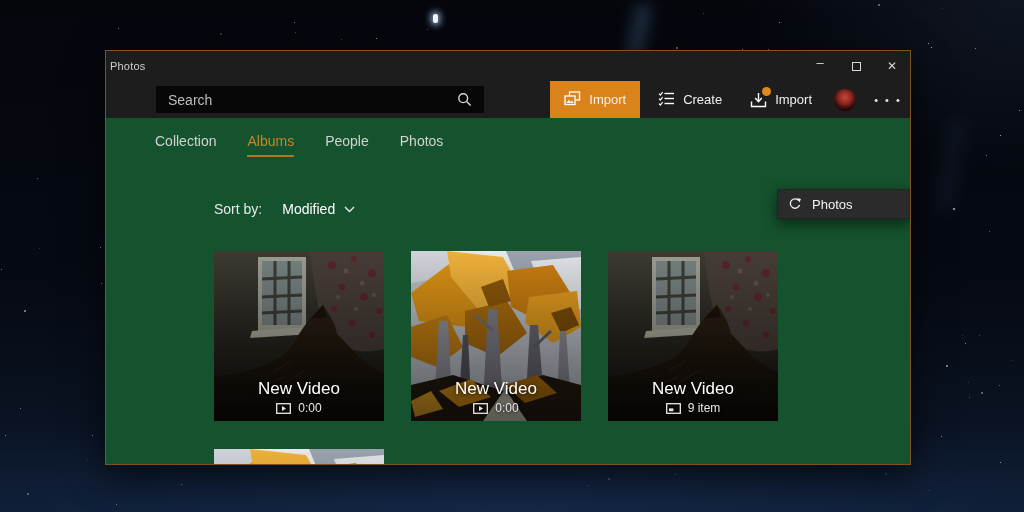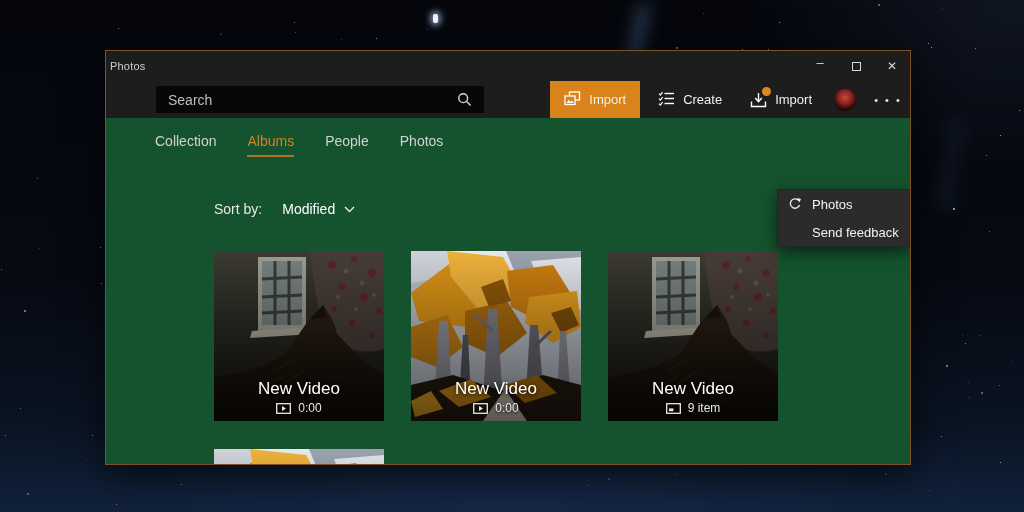--- a/index.html
+++ b/index.html
@@ -482,20 +482,17 @@
       <div class="context-menu">
         <div class="menu-item">
           <span class="mi-icon">
             <svg width="14" height="14" viewBox="0 0 16 16">
                 <path d="M13.2,9.2 A5.4,5.4 0 1 1 12.4,4.2" fill="none" stroke="#f2f2f2" stroke-width="1.5"></path>
                 <polygon points="10.6,1.2 14.8,2.2 13.2,6.2" fill="#f2f2f2"></polygon>
               </svg>
           </span>
           <span class="mi-label">Photos</span>
         </div>
-        <div class="menu-item no-icon">
-          <span class="mi-label">Send feedback</span>
-        </div>
       </div>
 
     </div>
   </div>
 </div>
 
 </body></html>

